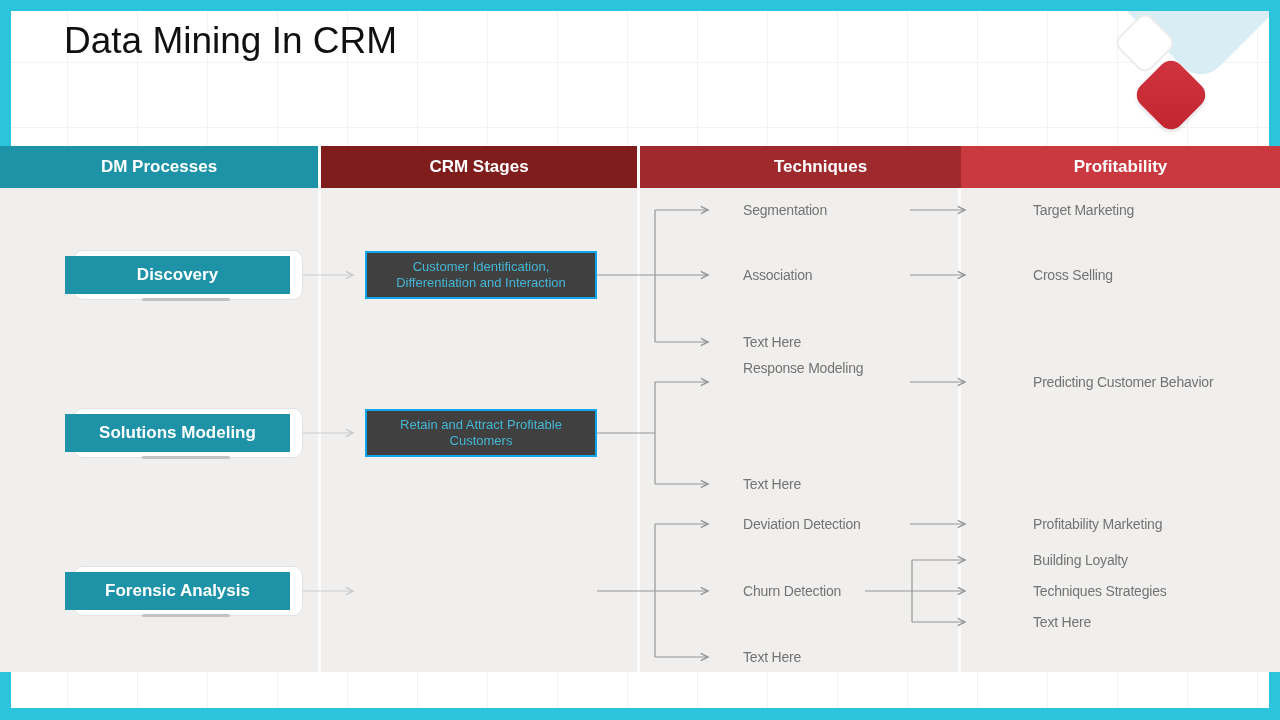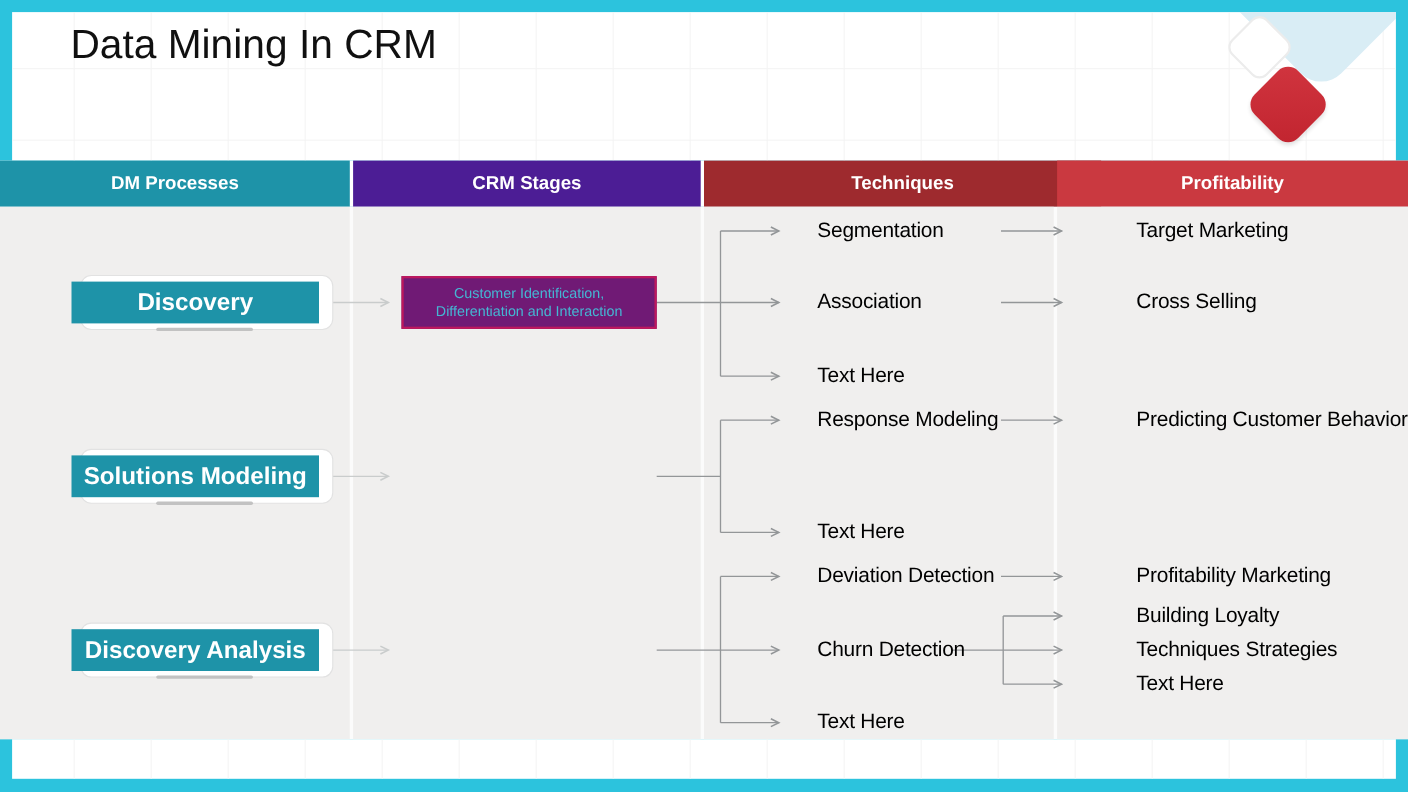--- a/index.html
+++ b/index.html
@@ -32,27 +32,27 @@
   .col.c1{left:0;width:318px;}
   .col.c2{left:321px;width:316px;}
   .col.c3{left:640px;width:318px;}
   .col.c4{left:961px;width:319px;}
 
   svg.connectors{position:absolute;left:0;top:0;width:1280px;height:484px;}
 
   
   .proc-card{position:absolute;left:73px;width:230px;height:50px;background:#fff;border:1px solid #e2e2e2;border-radius:10px;}
   .proc-shadow{position:absolute;left:142px;width:88px;height:3px;background:#c2c2c2;border-radius:2px;}
-  .proc-btn{position:absolute;left:65px;width:225px;height:38px;background:#1e93a8;color:#fff;font-weight:700;font-size:22px;display:flex;align-items:center;justify-content:center;}
+  .proc-btn{position:absolute;left:65px;width:225px;height:38px;background:#1e93a8;color:#fff;font-weight:700;font-size:17px;display:flex;align-items:center;justify-content:center;}
 
   
-  .stage-box{position:absolute;left:365px;width:232px;height:48px;background:#701a75;border:2px solid #be185d;color:#45b6d3;font-size:13px;line-height:1.25;display:flex;align-items:center;justify-content:center;text-align:center;padding:3px 14px;}
+  .stage-box{position:absolute;left:365px;width:232px;height:48px;background:#404040;border:2px solid #0ea5e9;color:#45b6d3;font-size:13px;line-height:1.25;display:flex;align-items:center;justify-content:center;text-align:center;padding:3px 14px;}
 
   
-  .rlabel{position:absolute;transform:translateY(-50%);color:#000000;font-size:19px;letter-spacing:-0.2px;white-space:nowrap;text-align:center;}
+  .rlabel{position:absolute;transform:translateY(-50%);color:#737373;font-size:14px;letter-spacing:-0.2px;white-space:nowrap;text-align:center;}
   .tech{left:743px;}
   .app{left:1033px;}
 
   
   .bottom-strip{position:absolute;left:11px;top:672px;width:1258px;height:36px;background:#fff;
     background-image:linear-gradient(90deg,#f3f3f3 1px,transparent 1px);background-size:70px 36px;background-position:-14px 0;}
 </style>
 </head>
 <body>
 
@@ -60,21 +60,21 @@
 
   <div class="title-area">
     <div class="diamond blue" style="background: rgb(217, 237, 245);"></div>
     <div class="diamond white"></div>
     <div class="diamond red"></div>
     <h1 class="page-title">Data Mining In CRM</h1>
   </div>
 
   <div class="header-row">
     <div class="hdr c1" style="background: rgb(30, 147, 168);">DM Processes</div>
-    <div class="hdr c2" style="background: #4c1d95;">CRM Stages</div>
+    <div class="hdr c2" style="background: #7f1d1d;">CRM Stages</div>
     <div class="hdr c3" style="background: rgb(158, 42, 46);">Techniques</div>
     <div class="hdr c4" style="background: rgb(202, 57, 64);">Profitability</div>
   </div>
 
   <div class="content">
     <div class="col c1"></div>
     <div class="col c2"></div>
     <div class="col c3"></div>
     <div class="col c4"></div>
 
@@ -124,28 +124,29 @@
     <div class="proc-card" style="top:62px"></div>
     <div class="proc-shadow" style="top:110px"></div>
     <div class="proc-btn" style="top:68px">Discovery</div>
 
     <div class="proc-card" style="top:220px"></div>
     <div class="proc-shadow" style="top:268px"></div>
     <div class="proc-btn" style="top:226px">Solutions Modeling</div>
 
     <div class="proc-card" style="top:378px"></div>
     <div class="proc-shadow" style="top:426px"></div>
-    <div class="proc-btn" style="top:384px">Discovery Analysis</div>
+    <div class="proc-btn" style="top:384px">Forensic Analysis</div>
 
     <div class="stage-box" style="top:63px">Customer Identification, Differentiation and Interaction</div>
+    <div class="stage-box" style="top:221px">Retain and Attract Profitable Customers</div>
 
     <div class="rlabel tech" style="top:22px">Segmentation</div>
     <div class="rlabel tech" style="top:87px">Association</div>
     <div class="rlabel tech" style="top:154px">Text Here</div>
-    <div class="rlabel tech" style="top:194px">Response Modeling</div>
+    <div class="rlabel tech" style="top:180px">Response Modeling</div>
     <div class="rlabel tech" style="top:296px">Text Here</div>
     <div class="rlabel tech" style="top:336px">Deviation Detection</div>
     <div class="rlabel tech" style="top:403px">Churn Detection</div>
     <div class="rlabel tech" style="top:469px">Text Here</div>
 
     <div class="rlabel app" style="top:22px">Target Marketing</div>
     <div class="rlabel app" style="top:87px">Cross Selling</div>
     <div class="rlabel app" style="top:194px">Predicting Customer Behavior</div>
     <div class="rlabel app" style="top:336px">Profitability Marketing</div>
     <div class="rlabel app" style="top:372px">Building Loyalty</div>

